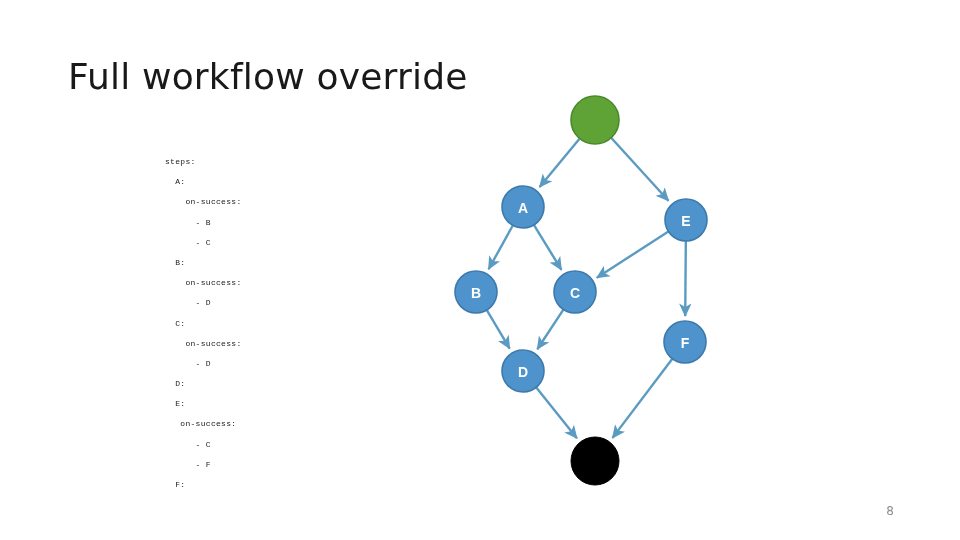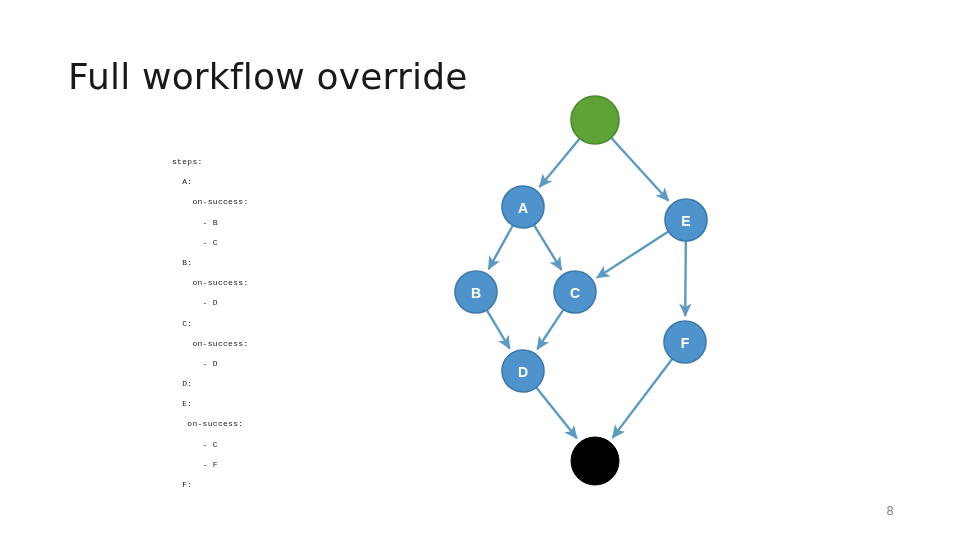--- a/index.html
+++ b/index.html
@@ -21,21 +21,21 @@
     top: 56px;
     font-family: "DejaVu Sans", sans-serif;
     font-size: 36px;
     font-weight: 400;
     color: #191919;
     letter-spacing: 0.2px;
     white-space: nowrap;
   }
   #yaml-block {
     position: absolute;
-    left: 172px;
+    left: 165px;
     top: 152px;
     font-family: "Liberation Mono", "DejaVu Sans Mono", monospace;
     font-size: 8px;
     line-height: 20.2px;
     color: #1a1a1a;
     letter-spacing: 0.3px;
     white-space: pre;
   }
   #yaml-block .yl { display: block; height: 20.2px; }
   #graph-svg {

